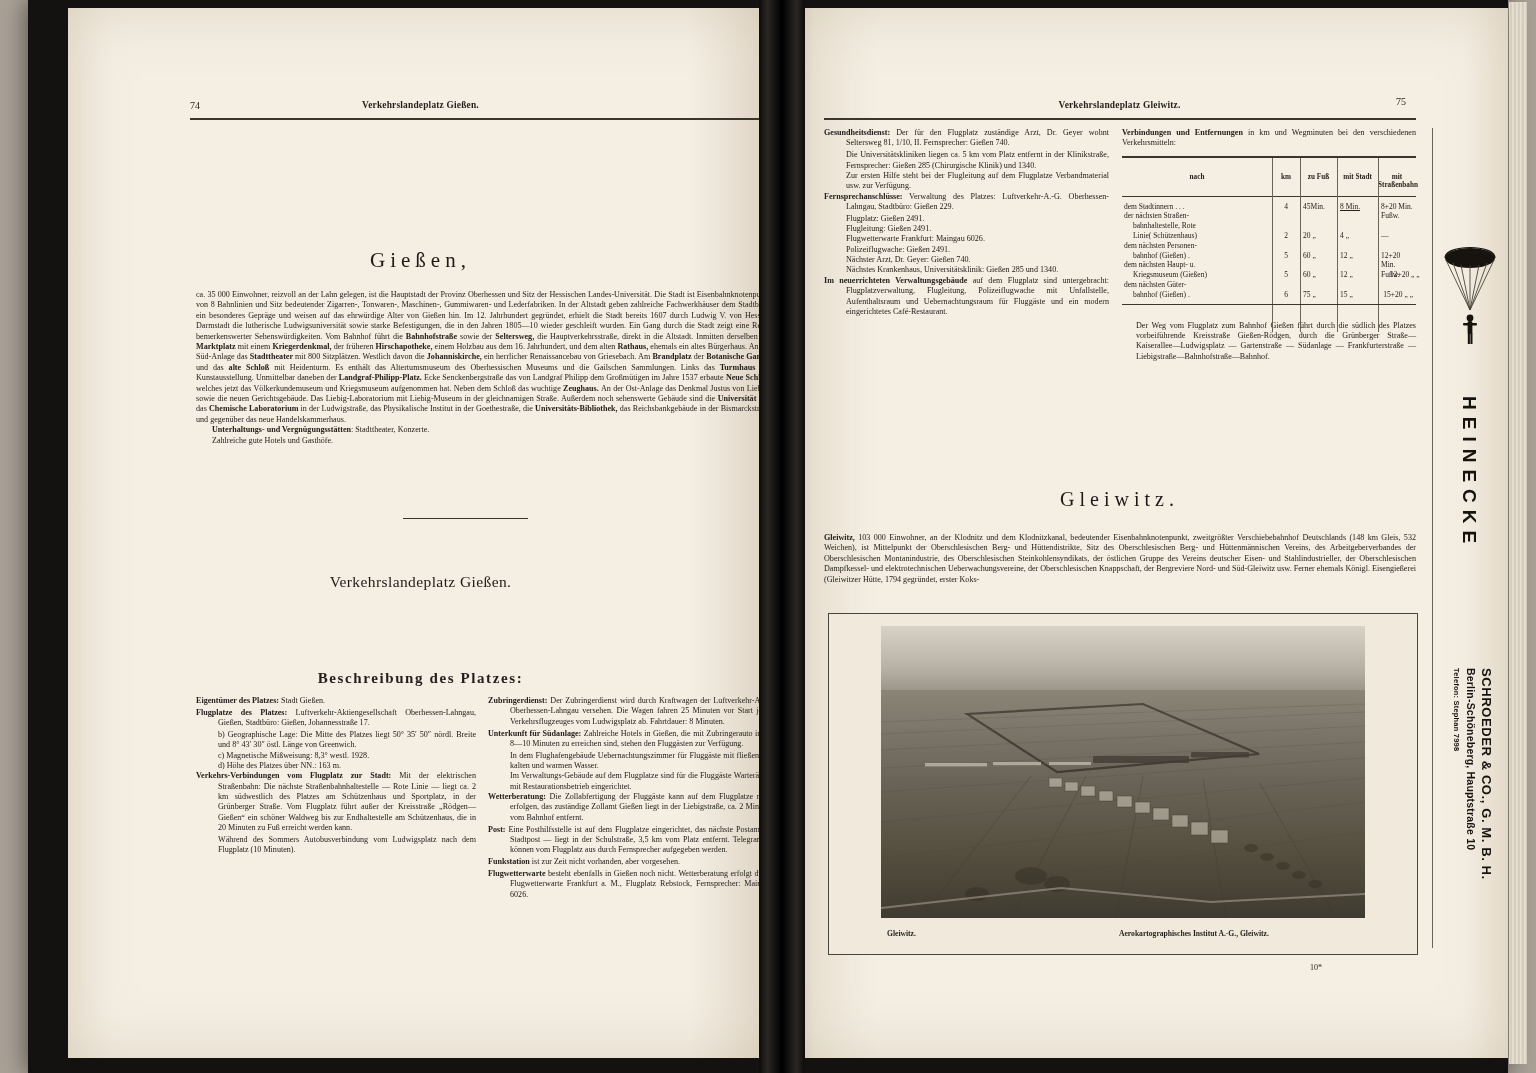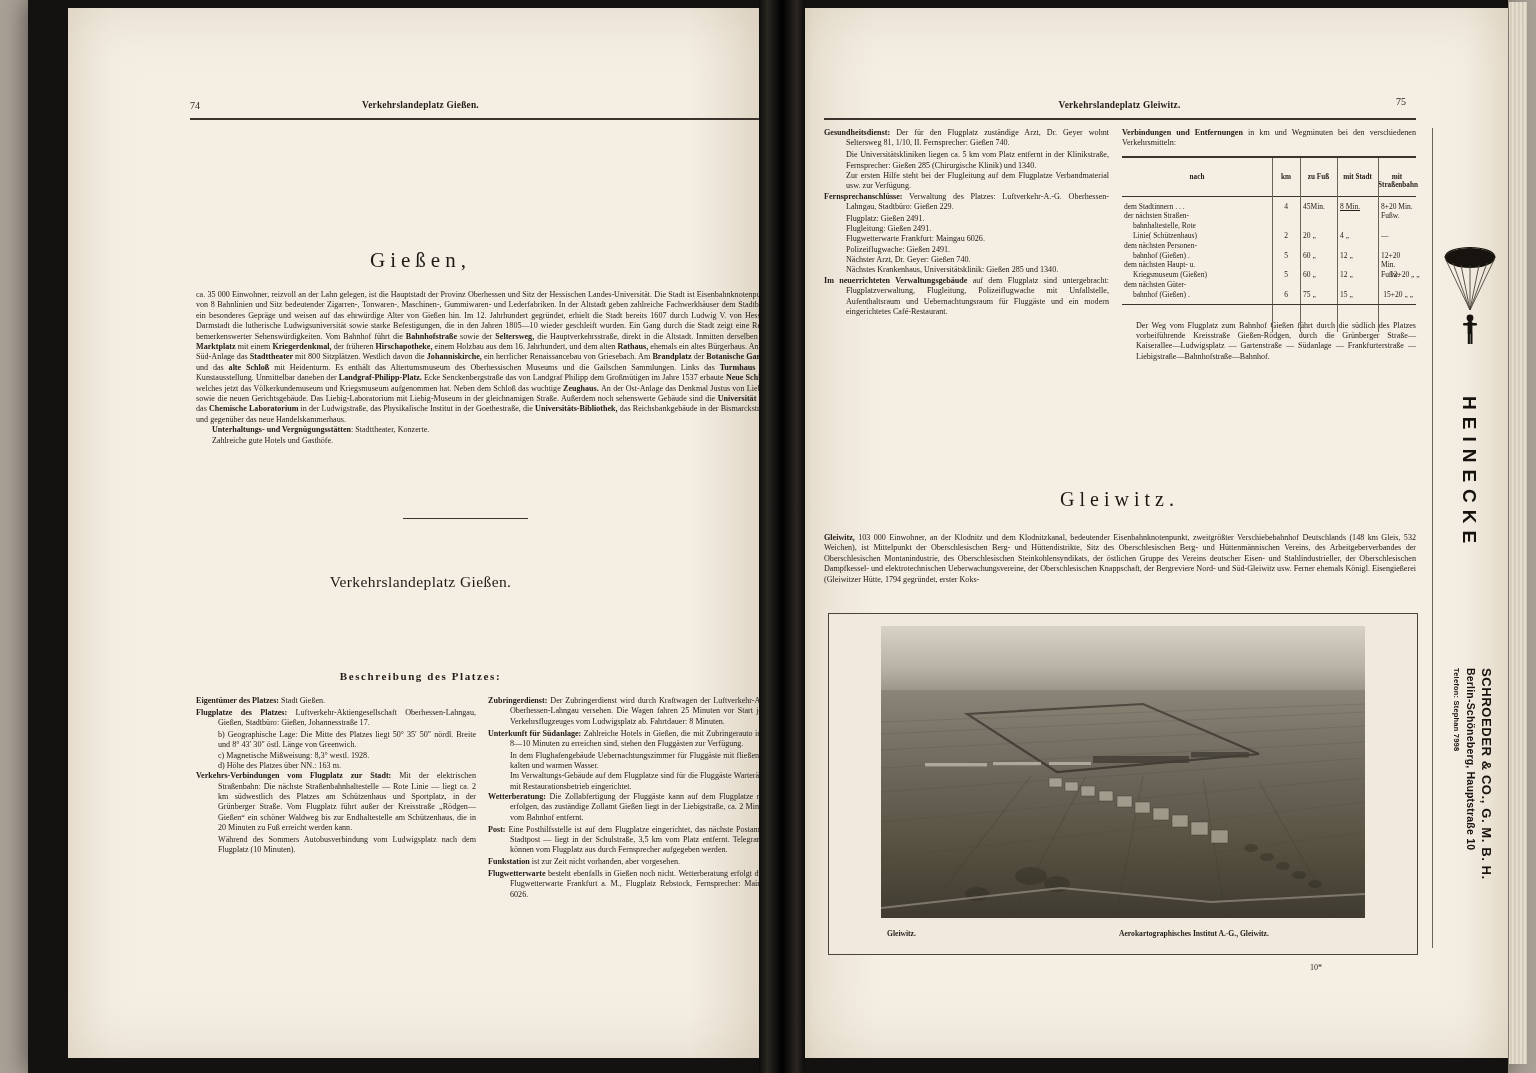--- a/index.html
+++ b/index.html
@@ -54,21 +54,21 @@
   .city{
     position:absolute;width:100%;text-align:center;
     font-size:21px;letter-spacing:5px;color:#1d1a16;font-weight:400;
   }
   .sectiontitle{
     position:absolute;width:100%;text-align:center;
     font-size:15.5px;color:#1d1a16;letter-spacing:.4px;
   }
   .subtitle{
     position:absolute;width:100%;text-align:center;
-    font-size:11px;font-weight:bold;letter-spacing:1.6px;color:#221e1a;
+    font-size:15px;font-weight:bold;letter-spacing:1.6px;color:#221e1a;
   }
   .divider{position:absolute;height:2px;background:#3b352d;}
 
   
   .dl{font-size:8.1px;line-height:10.35px;color:#24201c;text-align:justify;}
   .dl .it{margin-bottom:1.5px;padding-left:22px;text-indent:-22px;}
   .dl .sub{padding-left:22px;text-indent:0;}
   .trule{position:absolute;background:#3b352d;}
   .tcell{position:absolute;font-size:7.5px;line-height:9.6px;color:#24201c;}
   .thead{position:absolute;font-size:7.2px;font-weight:bold;color:#221e1a;text-align:center;}

